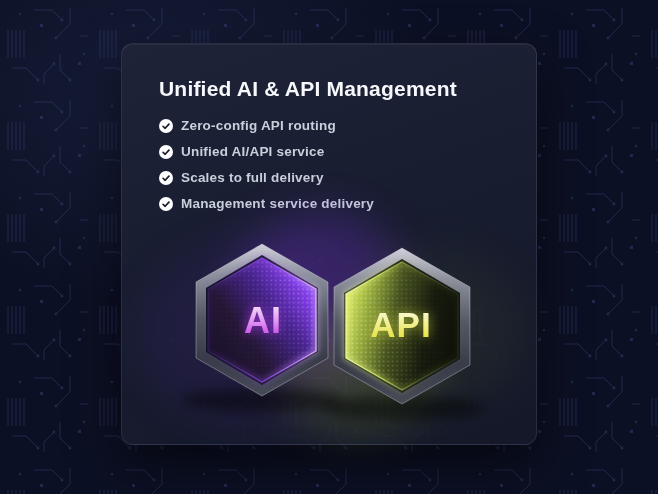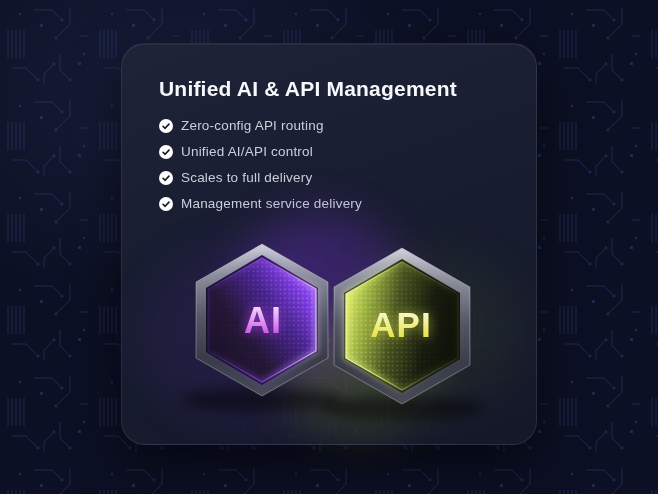--- a/index.html
+++ b/index.html
@@ -4,34 +4,34 @@
 <style>
   html,body{margin:0;padding:0;}
   body{
     width:658px;height:494px;position:relative;overflow:hidden;
     background:#0c1024;
     font-family:"Liberation Sans",sans-serif;
   }
   .bg-layer{position:absolute;inset:0;width:658px;height:494px;display:block;}
   .card{
     position:absolute;left:121px;top:43px;width:414px;height:400px;
-    border-radius:24px;
+    border-radius:12px;
     background:linear-gradient(160deg,#1e2338 0%,#181d30 45%,#141829 100%);
     border:1px solid rgba(160,172,205,0.14);
     box-shadow:0 20px 50px rgba(0,0,0,0.55), inset 0 1px 0 rgba(255,255,255,0.05);
   }
   .card-title{
     position:absolute;left:37px;top:33px;
     font-size:21px;font-weight:bold;color:#f7f8fb;letter-spacing:0.2px;
     white-space:nowrap;
   }
   .feature-list{
     position:absolute;left:37px;top:74px;
     display:flex;flex-direction:column;gap:11px;
-    list-style:none;margin:0;padding:0;
+    list-style:none;margin:0;padding:0;font-weight:bold;
   }
   .feature-item{
     display:flex;align-items:center;gap:8px;
     height:15px;
   }
   .check-icon{width:14px;height:14px;flex:0 0 auto;display:block;}
   .feature-label{
     font-size:13.5px;color:#c9cfdb;letter-spacing:0.2px;white-space:nowrap;
   }
   .hex-layer{position:absolute;inset:0;width:658px;height:494px;display:block;pointer-events:none;}
@@ -84,21 +84,21 @@
           <circle cx="8" cy="8" r="8" fill="#ffffff"></circle>
           <path d="M4.6 8.3 L7 10.6 L11.4 5.8" fill="none" stroke="#151929" stroke-width="1.9" stroke-linecap="round" stroke-linejoin="round"></path>
         </svg>
       <span class="feature-label">Zero-config API routing</span>
     </li>
     <li class="feature-item">
       <svg class="check-icon" viewBox="0 0 16 16">
           <circle cx="8" cy="8" r="8" fill="#ffffff"></circle>
           <path d="M4.6 8.3 L7 10.6 L11.4 5.8" fill="none" stroke="#151929" stroke-width="1.9" stroke-linecap="round" stroke-linejoin="round"></path>
         </svg>
-      <span class="feature-label">Unified AI/API control</span>
+      <span class="feature-label">Unified AI/API service</span>
     </li>
     <li class="feature-item">
       <svg class="check-icon" viewBox="0 0 16 16">
           <circle cx="8" cy="8" r="8" fill="#ffffff"></circle>
           <path d="M4.6 8.3 L7 10.6 L11.4 5.8" fill="none" stroke="#151929" stroke-width="1.9" stroke-linecap="round" stroke-linejoin="round"></path>
         </svg>
       <span class="feature-label">Scales to full delivery</span>
     </li>
     <li class="feature-item">
       <svg class="check-icon" viewBox="0 0 16 16">

